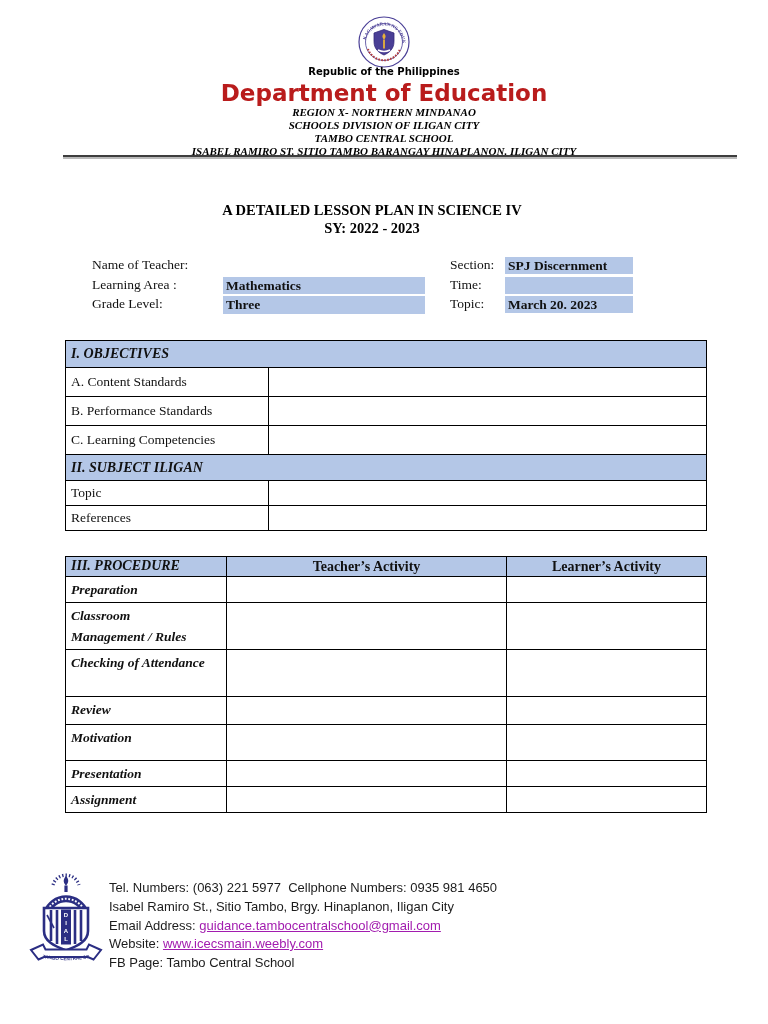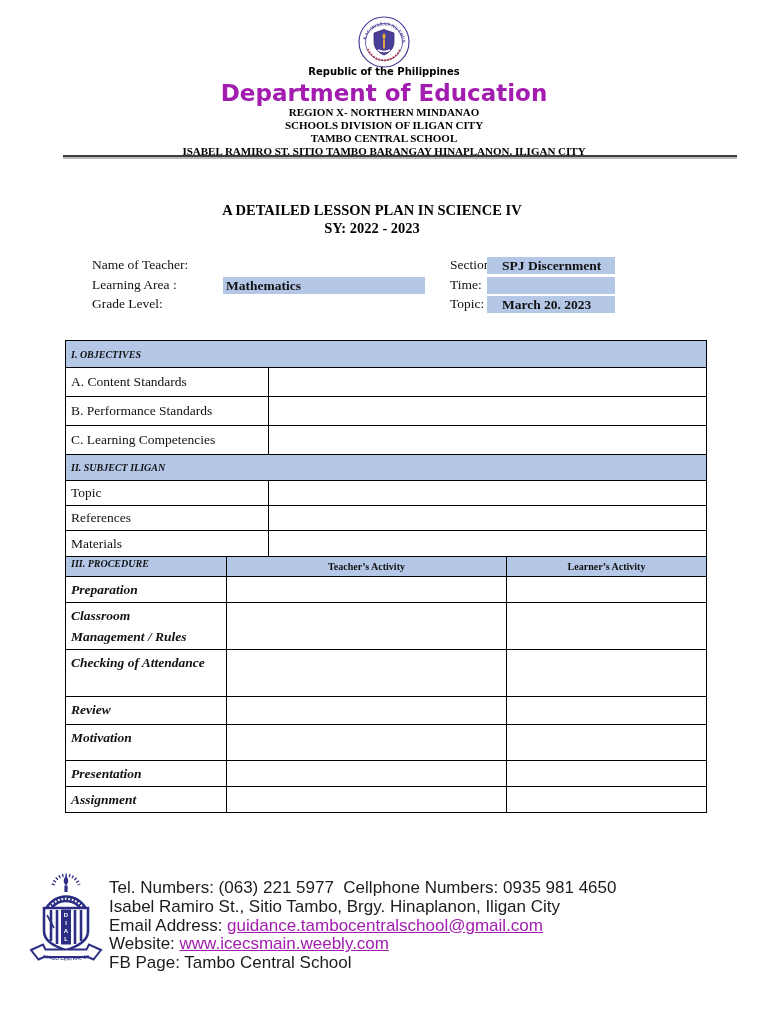--- a/index.html
+++ b/index.html
@@ -4,51 +4,51 @@
 <style>
   * { margin:0; padding:0; box-sizing:border-box; }
   html,body { width:768px; height:1024px; background:#fff; }
   body { font-family:"Liberation Serif", serif; color:#111; }
   .page { position:relative; width:768px; height:1024px; background:#ffffff; overflow:hidden; }
 
   
   .doc-header { position:absolute; top:16px; left:0; width:768px; text-align:center; }
   .seal-wrap { width:52px; height:52px; margin:0 auto; }
   .republic { font-family:"DejaVu Sans", sans-serif; font-weight:bold; font-size:10px; line-height:16px; margin-top:-4px; color:#000; }
-  .department { font-family:"DejaVu Sans", sans-serif; font-weight:bold; font-size:23px; line-height:26px; color:#a21caf; }
-  .subline { font-weight:bold; font-size:11px; line-height:13px; color:#000; }
+  .department { font-family:"DejaVu Sans", sans-serif; font-weight:bold; font-size:23px; line-height:26px; color:#b91c1c; }
+  .subline { font-weight:bold; font-size:11px; line-height:13px; color:#000;font-style:italic; }
   .header-rule { position:absolute; top:155px; left:63px; width:674px; height:2px; background:#3d3d3d; box-shadow:0 2px 0 #b9b9b9; }
 
   
   .title-block { position:absolute; top:201px; left:0; width:744px; text-align:center; font-weight:bold; font-size:14.5px; line-height:18px; color:#000; }
 
   
   .info-block { position:absolute; top:256px; left:63px; width:642px; font-size:13.5px; }
   .info-row { position:relative; height:19.5px; }
   .il-label { position:absolute; left:29px; top:1px; }
   .il-value { position:absolute; left:160px; top:1px; width:202px; height:17.5px; background:#b4c7e7; font-weight:bold; padding-left:3px; line-height:17px; }
   .ir-label { position:absolute; left:387px; top:1px; }
-  .ir-value { position:absolute; left:424px; top:1px; width:128px; height:17px; background:#b4c7e7; font-weight:bold; padding-left:15px; line-height:17px; }
+  .ir-value { position:absolute; left:442px; top:1px; width:128px; height:17px; background:#b4c7e7; font-weight:bold; padding-left:3px; line-height:17px; }
 
   
   table.t { position:absolute; left:65px; width:641px; border-collapse:collapse; table-layout:fixed; background:#fff; }
   table.t td { border:1px solid #000; font-size:13.5px; padding:1px 5px; overflow:hidden; }
   .t-upper { top:340px; }
   .t-lower { top:556px; }
-  tr.hdr td { background:#b4c7e7; font-weight:bold; font-style:italic; font-size:10px; }
+  tr.hdr td { background:#b4c7e7; font-weight:bold; font-style:italic; font-size:14px; }
   .t-upper td { vertical-align:middle; }
   .t-lower td { vertical-align:top; }
   .t-lower td.plabel { font-weight:bold; font-style:italic; padding:2px 21px 2px 5px; line-height:21px; }
   .t-lower td.act-hdr { font-weight:bold; font-style:normal; text-align:center; vertical-align:middle; }
   .t-lower tr.hdr td.proc-hdr { text-align:left; }
 
   
   .footer { position:absolute; top:868px; left:28px; display:flex; align-items:flex-start; }
   .crest-wrap { width:76px; height:107px; flex:0 0 auto; }
-  .footer-text { margin-left:5px; padding-top:11px; font-family:"Liberation Sans", sans-serif; font-size:17px; line-height:18.8px; color:#1c1c1c; }
+  .footer-text { margin-left:5px; padding-top:11px; font-family:"Liberation Sans", sans-serif; font-size:13px; line-height:18.8px; color:#1c1c1c; }
   .pre { white-space:pre-wrap; }
   .link { color:#a21caf; text-decoration:underline; cursor:pointer; }
 </style>
 </head>
 <body>
 
 <div class="page">
 
   <div class="doc-header">
     <div class="seal-wrap">
@@ -87,20 +87,21 @@
       <span class="ir-value">SPJ Discernment</span>
     </div>
     <div class="info-row">
       <span class="il-label">Learning Area :</span>
       <span class="il-value">Mathematics</span>
       <span class="ir-label">Time:</span>
       <span class="ir-value"></span>
     </div>
     <div class="info-row">
       <span class="il-label">Grade Level:</span>
+      <span class="il-value">Three</span>
       <span class="ir-label">Topic:</span>
       <span class="ir-value">March 20. 2023</span>
     </div>
   </div>
 
   <table class="t t-upper">
     <colgroup>
         <col style="width:203px">
         <col style="width:438px">
       </colgroup>
@@ -122,24 +123,20 @@
     </tr>
     <tr class="hdr" style="height:26px">
       <td colspan="2">II. SUBJECT ILIGAN</td>
     </tr>
     <tr style="height:25px">
       <td>Topic</td>
       <td></td>
     </tr>
     <tr style="height:25px">
       <td>References</td>
-      <td></td>
-    </tr>
-    <tr style="height:26px">
-      <td>Materials</td>
       <td></td>
     </tr>
   </tbody>
     </table>
 
   <table class="t t-lower">
     <colgroup>
         <col style="width:161px">
         <col style="width:280px">
         <col style="width:200px">

